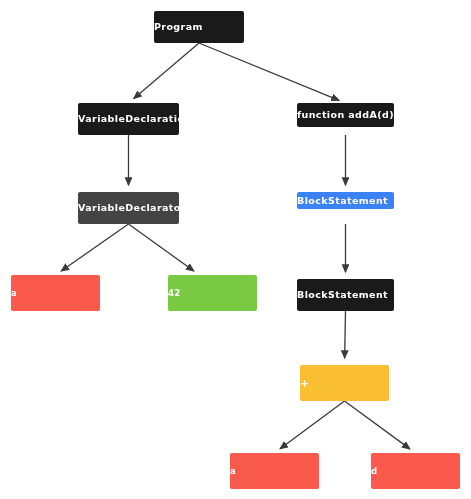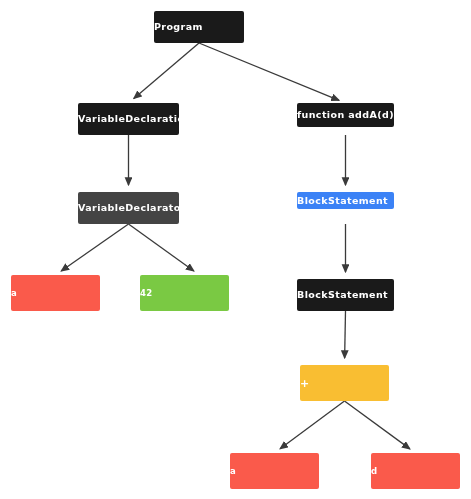--- a/index.html
+++ b/index.html
@@ -86,21 +86,21 @@
       </div>
       <div class="node" style="left: 78px; top: 192px; width: 101px; height: 32px; background: rgb(68, 68, 68);">
         <span class="node-label">VariableDeclarator</span>
       </div>
       <div class="node" style="left: 297px; top: 192px; width: 97px; height: 17px; background: #3b82f6;">
         <span class="node-label">BlockStatement</span>
       </div>
       <div class="node" style="left: 11px; top: 275px; width: 89px; height: 36px; background: rgb(250, 90, 75);">
         <span class="node-label small-ident">a</span>
       </div>
-      <div class="node" style="left: 140px; top: 275px; width: 89px; height: 36px; background: rgb(122, 201, 67);">
+      <div class="node" style="left: 168px; top: 275px; width: 89px; height: 36px; background: rgb(122, 201, 67);">
         <span class="node-label small-ident">42</span>
       </div>
       <div class="node" style="left: 297px; top: 279px; width: 97px; height: 32px; background: rgb(26, 26, 26);">
         <span class="node-label">BlockStatement</span>
       </div>
       <div class="node" style="left: 300px; top: 365px; width: 89px; height: 36px; background: rgb(249, 190, 50);">
         <span class="node-label op">+</span>
       </div>
       <div class="node" style="left: 230px; top: 453px; width: 89px; height: 36px; background: rgb(250, 90, 75);">
         <span class="node-label small-ident">a</span>

